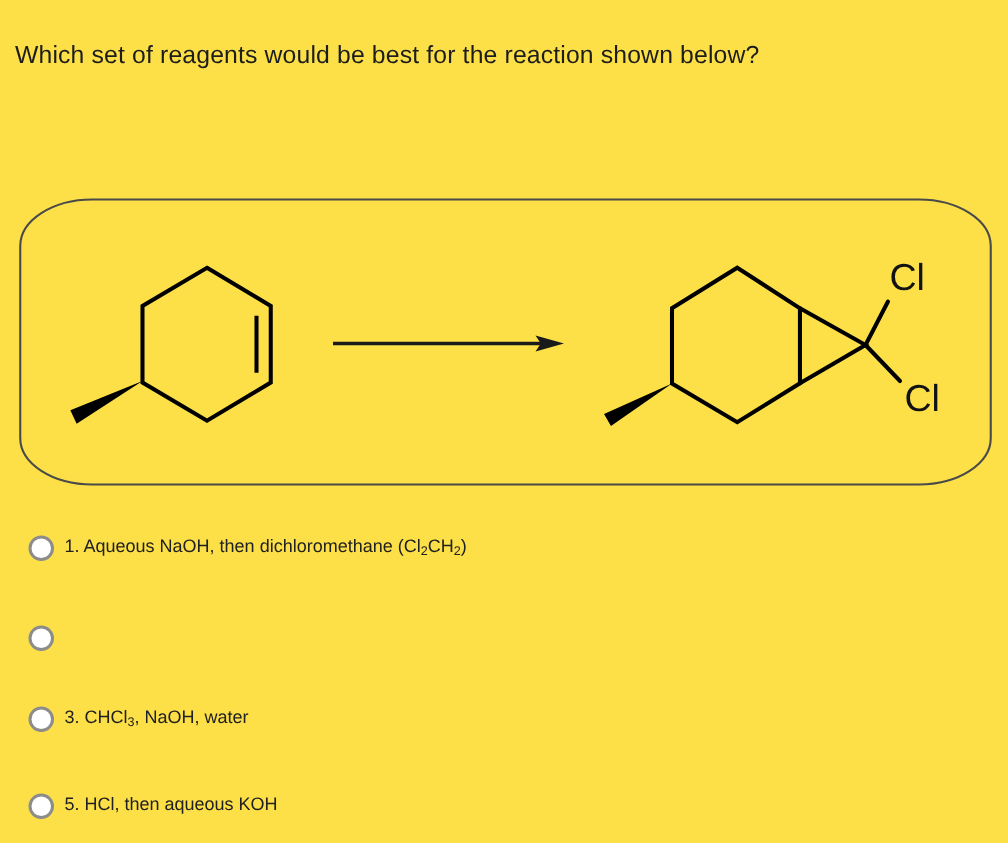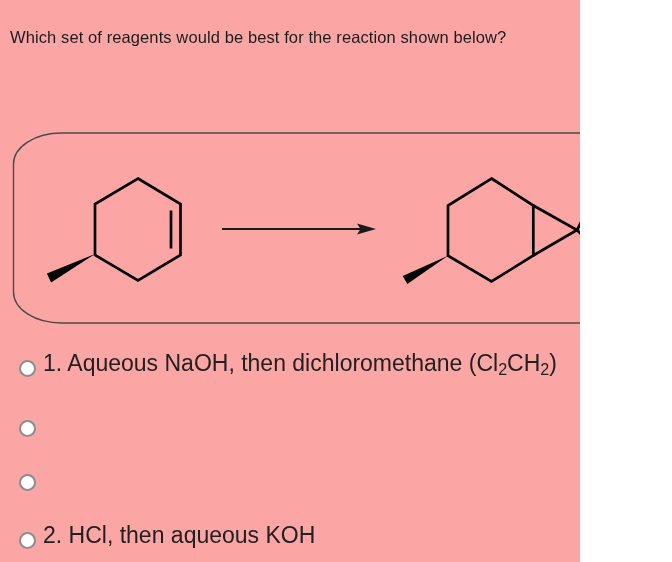--- a/index.html
+++ b/index.html
@@ -1,20 +1,20 @@
 <!DOCTYPE html>
 <html><head>
 <meta charset="utf-8">
 <style>
   html, body { margin: 0; padding: 0; background: #ffffff; }
   .page {
     position: relative;
-    width: 580px;
+    width: 672px;
     height: 562px;
-    background: #fca5a5;
+    background: #fde047;
     font-family: "Liberation Sans", "DejaVu Sans", sans-serif;
     overflow: hidden;
   }
   .title {
     position: absolute;
     left: 10px;
     top: 28px;
     font-size: 16.5px;
     letter-spacing: 0.1px;
     color: #1d1d1d;
@@ -30,22 +30,22 @@
   .diagram text {
     font-family: "Liberation Sans", "DejaVu Sans", sans-serif;
     font-size: 25px;
     fill: #121212;
   }
   .option {
     position: absolute;
     left: 19px;
     height: 20px;
     display: flex;
-    align-items: flex-end;
-    font-size: 23px;
+    align-items: flex-start;
+    font-size: 12px;
     color: #212121;
     white-space: nowrap;
     cursor: pointer;
   }
   .radio {
     box-sizing: border-box;
     width: 17px;
     height: 17px;
     border: 2px solid #8c8c8c;
     border-radius: 50%;
@@ -101,20 +101,21 @@
     <span class="radio"></span>
     <span class="option-label">1. Aqueous NaOH, then dichloromethane (Cl<sub>2</sub>CH<sub>2</sub>)</span>
   </div>
 
   <div class="option opt-2">
     <span class="radio"></span>
   </div>
 
   <div class="option opt-3">
     <span class="radio"></span>
+    <span class="option-label">3. CHCl<sub>3</sub>, NaOH, water</span>
   </div>
 
   <div class="option opt-4">
     <span class="radio"></span>
-    <span class="option-label">2. HCl, then aqueous KOH</span>
+    <span class="option-label">5. HCl, then aqueous KOH</span>
   </div>
 
 </div>
 
 </body></html>

